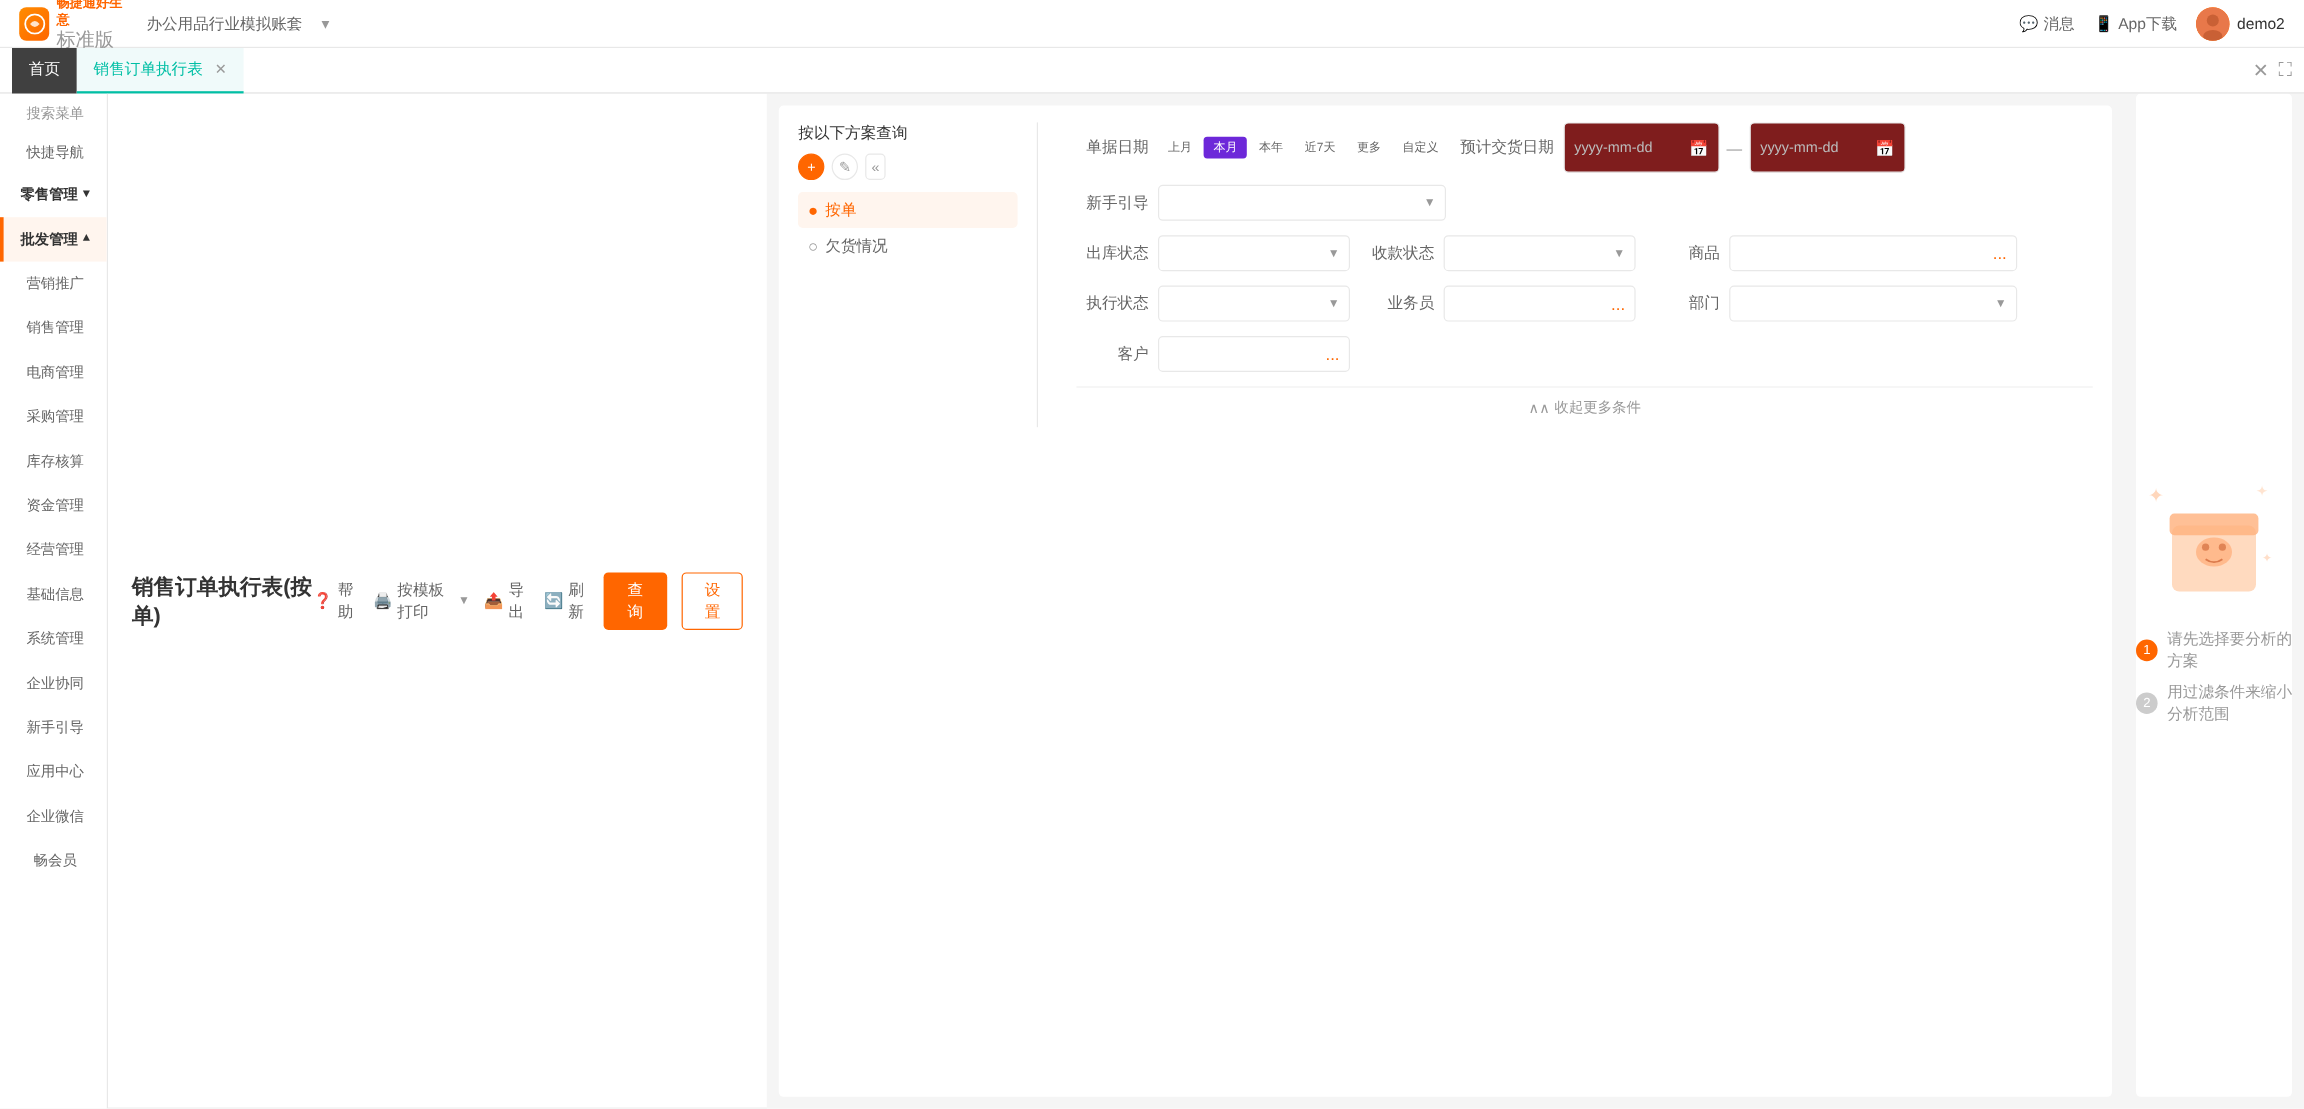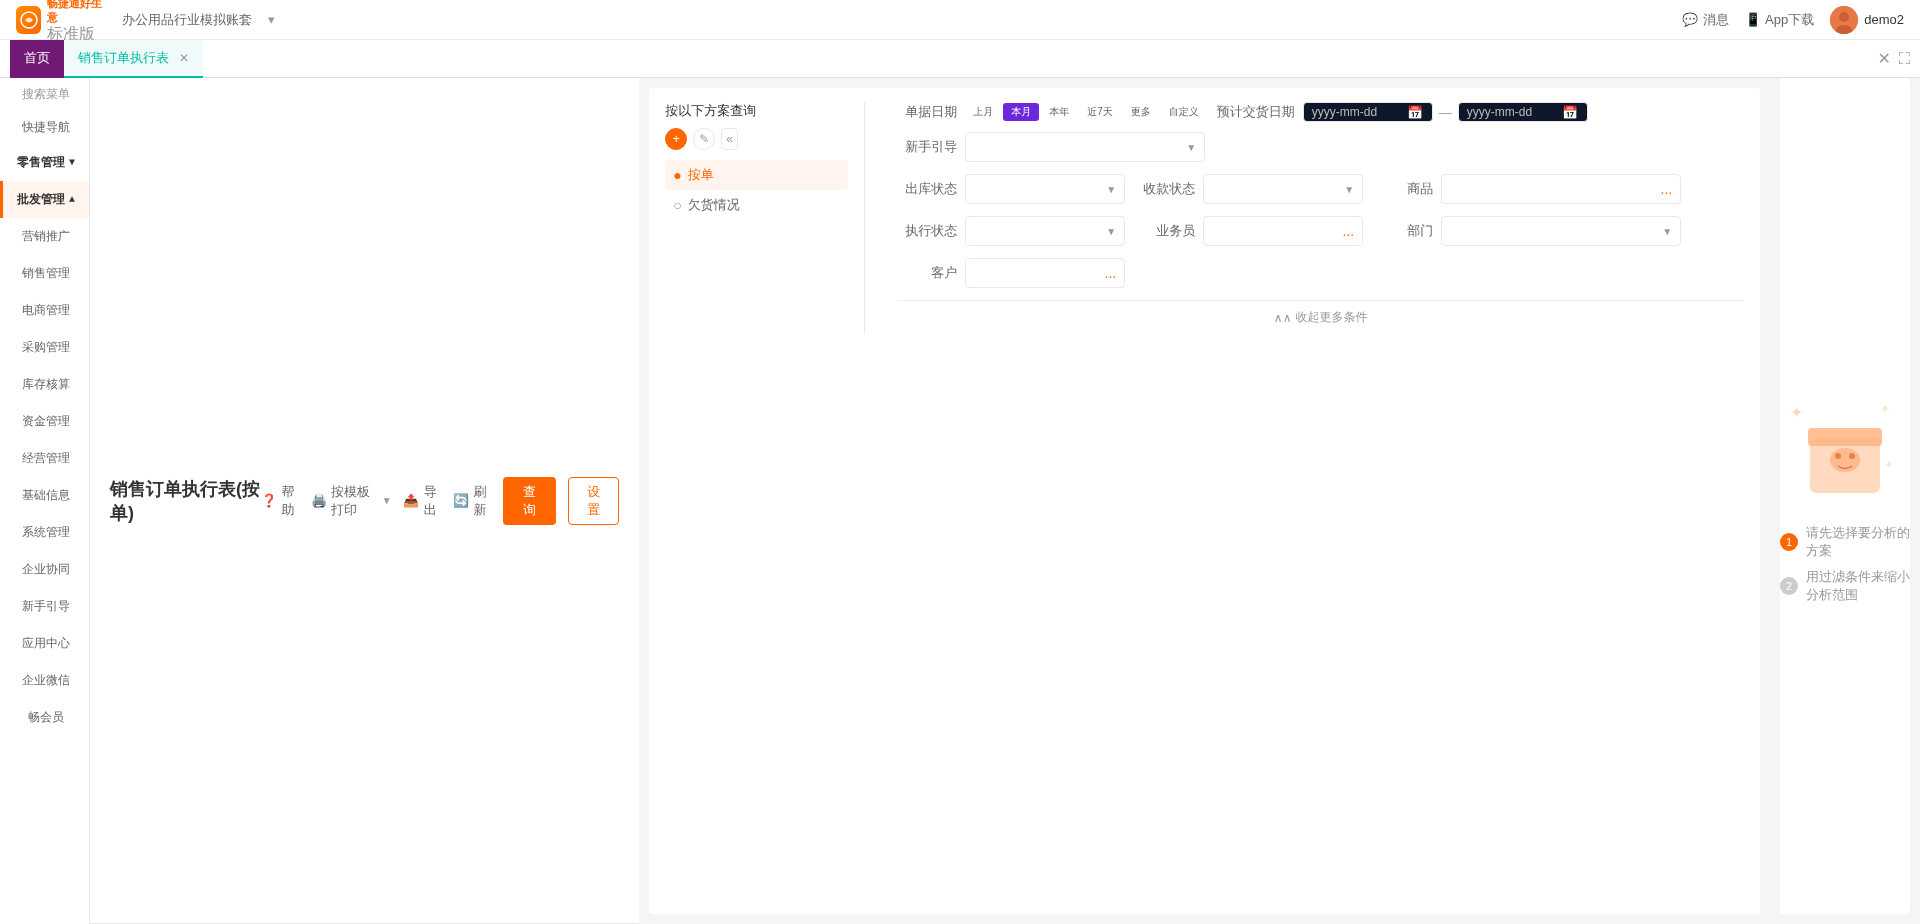--- a/index.html
+++ b/index.html
@@ -9,21 +9,21 @@
     .top-bar { display: flex; align-items: center; background: #fff; height: 40px; border-bottom: 1px solid #e8e8e8; padding: 0 16px; gap: 16px; }
     .logo-area { display: flex; align-items: center; gap: 6px; width: 90px; }
     .logo-icon { width: 28px; height: 28px; background: linear-gradient(135deg, #ff8c00, #ff6600); border-radius: 6px; display: flex; align-items: center; justify-content: center; color: white; font-size: 10px; font-weight: bold; }
     .top-right { display: flex; align-items: center; gap: 16px; margin-left: auto; }
     .top-btn { display: flex; align-items: center; gap: 4px; color: #666; font-size: 13px; cursor: pointer; }
     .avatar { width: 28px; height: 28px; border-radius: 50%; background: #ff6600; display: flex; align-items: center; justify-content: center; color: white; font-size: 12px; overflow: hidden; }
 
     
     .tab-bar { display: flex; align-items: center; background: #fff; border-bottom: 1px solid #e0e0e0; padding: 0 10px; height: 38px; }
     .tab-item { display: flex; align-items: center; padding: 0 14px; height: 38px; cursor: pointer; color: #666; font-size: 13px; border-bottom: 2px solid transparent; gap: 6px; }
-    .tab-item.home { color: #fff; background: #701a75; border-radius: 0; font-family: Liberation Mono, monospace; }
+    .tab-item.home { color: #fff; background: #404040; border-radius: 0; font-family: Liberation Mono, monospace; }
     .tab-item.active { color: #00bfa5; border-bottom: 2px solid #00bfa5; background: #f0fafa; }
     .tab-close { color: #999; font-size: 12px; cursor: pointer; margin-left: 4px; }
     .tab-bar-actions { margin-left: auto; display: flex; align-items: center; gap: 8px; }
     .tab-action-btn { color: #999; font-size: 16px; cursor: pointer; }
 
     
     .main-layout { display: flex; flex: 1; overflow: hidden; }
 
     
     .sidebar { width: 90px; background: #fff; border-right: 1px solid #e8e8e8; display: flex; flex-direction: column; overflow-y: auto; font-family: Liberation Mono, monospace; }
@@ -57,21 +57,21 @@
     .filter-group { display: flex; align-items: center; gap: 8px; }
     .filter-label { color: #666; font-size: 13px; white-space: nowrap; min-width: 60px; text-align: right; }
     .date-tabs { display: flex; align-items: center; gap: 2px; }
     .date-tab { padding: 2px 8px; font-size: 10px; color: #666; cursor: pointer; border-radius: 3px; }
     .date-tab.active { background: #6d28d9; color: white; border-radius: 3px; }
     .filter-select { border: 1px solid #e8e8e8; border-radius: 4px; padding: 4px 8px; font-size: 13px; color: #333; background: #fff; height: 30px; min-width: 160px; display: flex; align-items: center; justify-content: space-between; cursor: pointer; }
     .filter-select-wide { min-width: 240px; }
     .select-arrow { color: #999; font-size: 10px; }
     .select-dots { color: #ff6600; font-size: 14px; }
     .date-input-group { display: flex; align-items: center; gap: 6px; }
-    .date-input { border: 1px solid #e8e8e8; border-radius: 4px; padding: 4px 8px; font-size: 13px; color: #999; background: #0f172a; height: 20px; width: 130px; display: flex; align-items: center; gap: 4px; }
+    .date-input { border: 1px solid #e8e8e8; border-radius: 4px; padding: 4px 8px; font-size: 13px; color: #999; background: #7f1d1d; height: 42px; width: 130px; display: flex; align-items: center; gap: 4px; }
     .date-separator { color: #999; }
 
     
     .collapse-more { display: flex; align-items: center; justify-content: center; padding: 8px; cursor: pointer; color: #999; font-size: 12px; gap: 4px; border-top: 1px solid #f0f0f0; margin-top: 4px; }
 
     
     .empty-state { flex: 1; display: flex; flex-direction: column; align-items: center; justify-content: center; background: #fff; margin: 0 10px 10px; border-radius: 4px; }
     .empty-hints { display: flex; flex-direction: column; gap: 8px; }
     .empty-hint { display: flex; align-items: center; gap: 8px; color: #999; font-size: 13px; }
     .hint-num { width: 18px; height: 18px; border-radius: 50%; background: #ff6600; color: white; font-size: 11px; display: flex; align-items: center; justify-content: center; flex-shrink: 0; }

